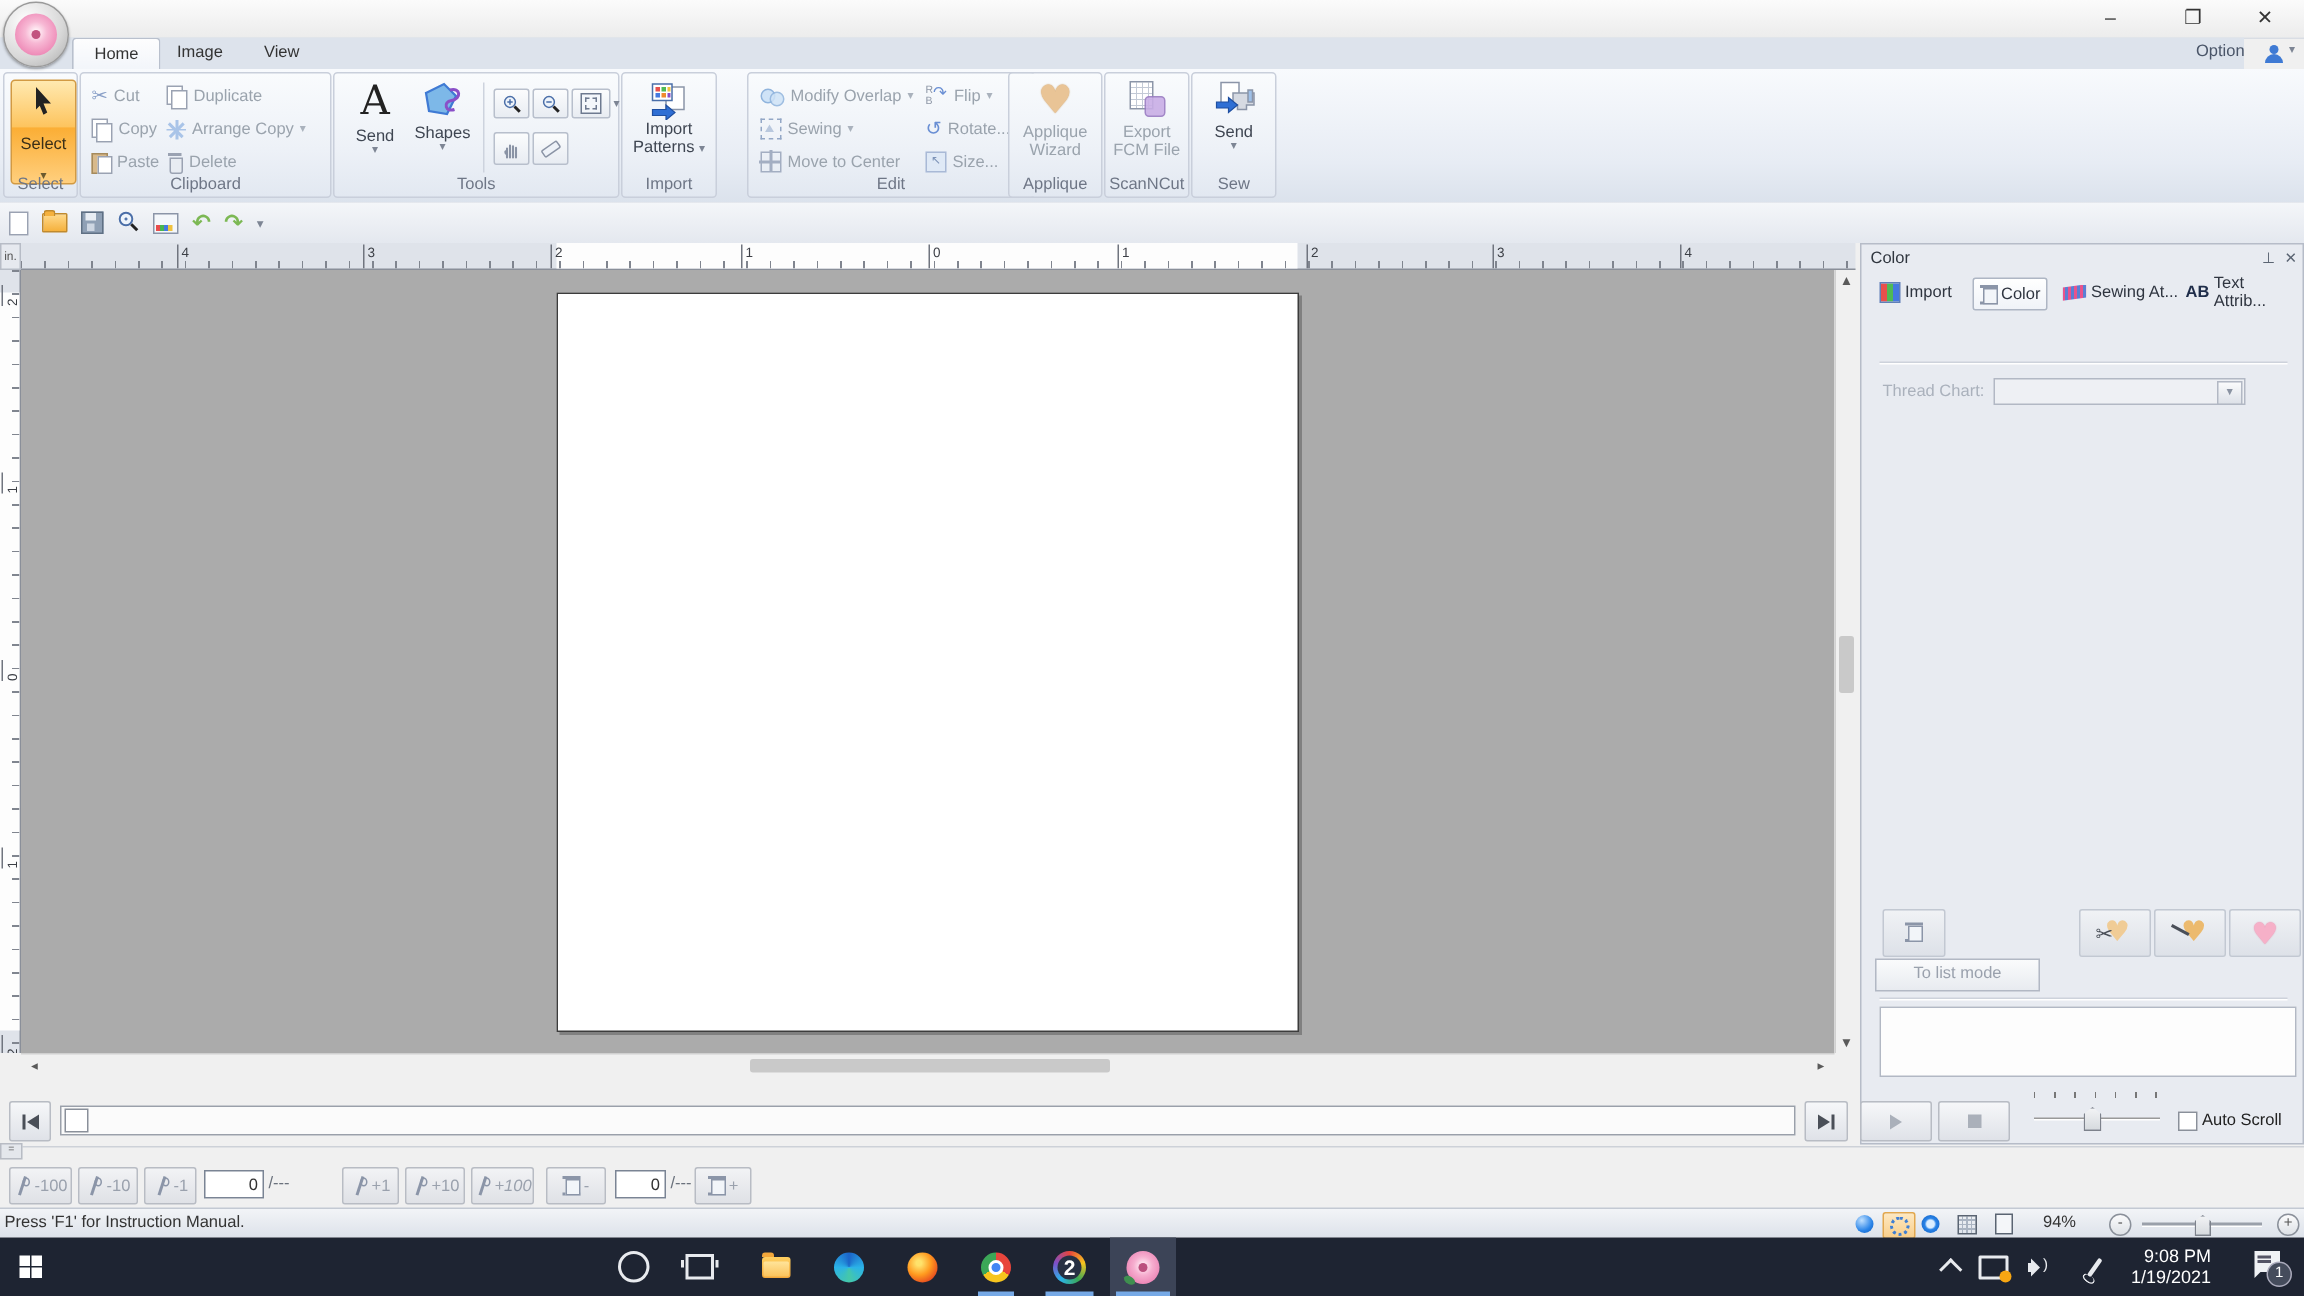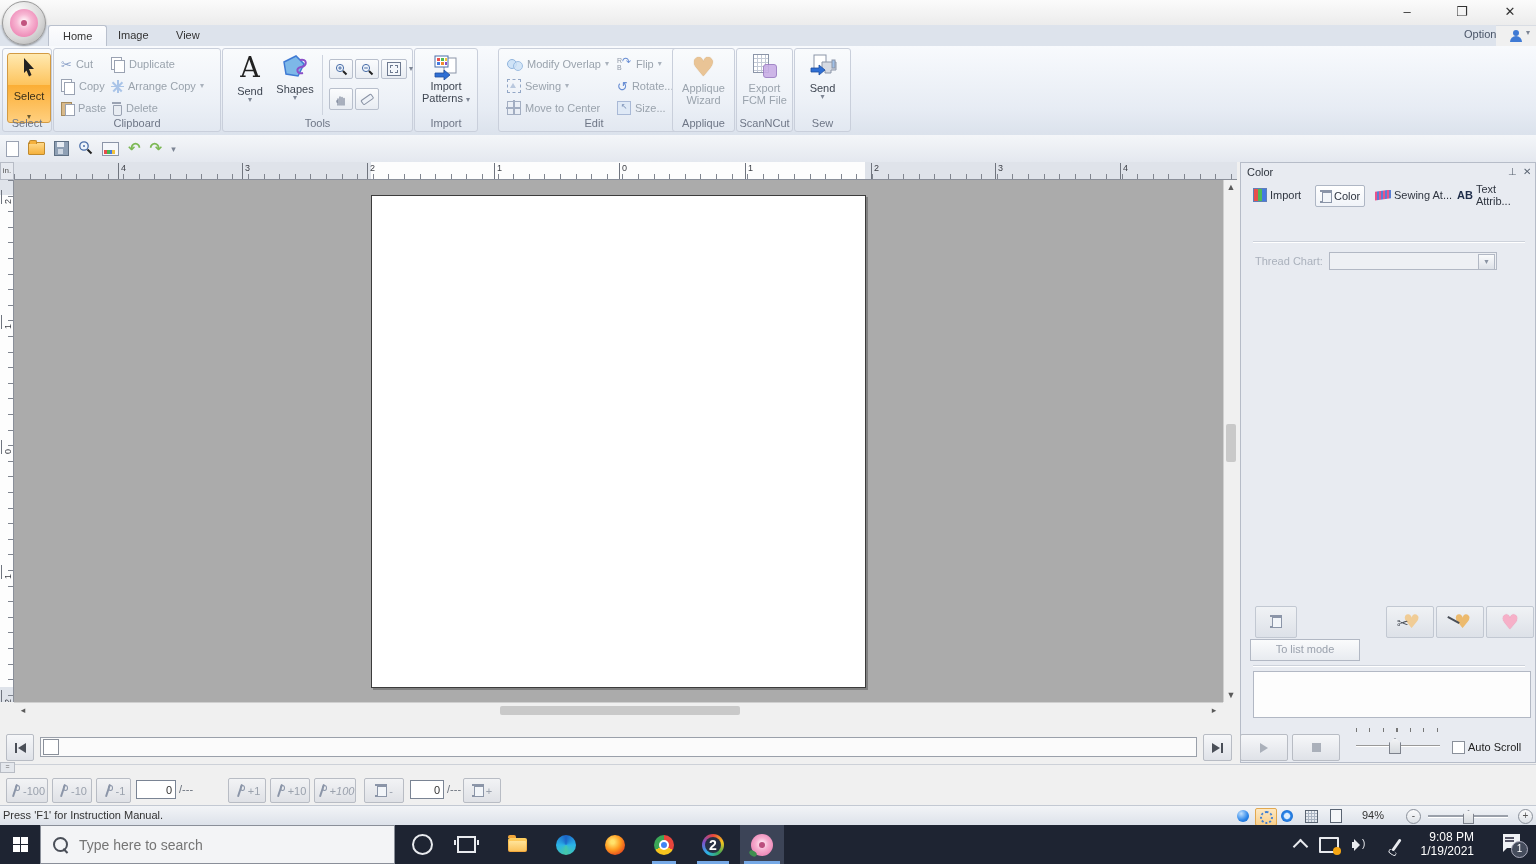--- a/index.html
+++ b/index.html
@@ -660,24 +660,20 @@
 
   <div class="taskbar">
     <div class="tb-slot" style="left:0;width:40px;">
       <span class="winlogo">
           <i></i>
           <i></i>
           <i></i>
           <i></i>
         </span>
     </div>
-    <div class="searchbox">
-      <span class="mag"></span>
-      <input type="text" placeholder="Type here to search" style="">
-    </div>
     <div class="tb-slot" style="left:400px;width:44px;">
         <span class="cortana"></span>
       </div>
     <div class="tb-slot" style="left:444px;width:44px;">
         <span class="taskview"></span>
       </div>
     <div class="tb-slot" style="left:495px;width:44px;">
         <span class="tb-folder"></span>
       </div>
     <div class="tb-slot" style="left:544px;width:44px;">

